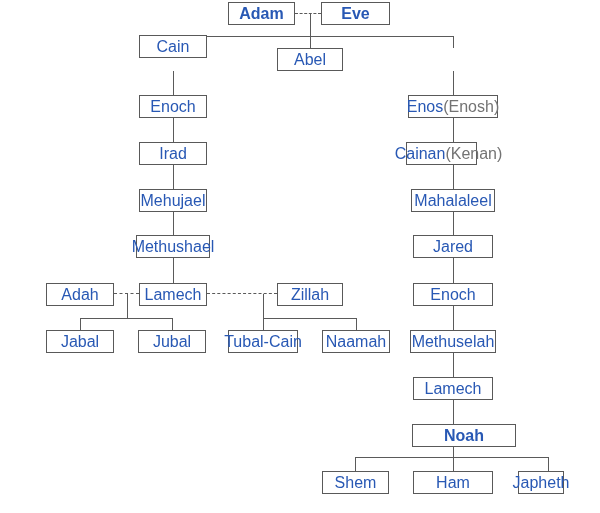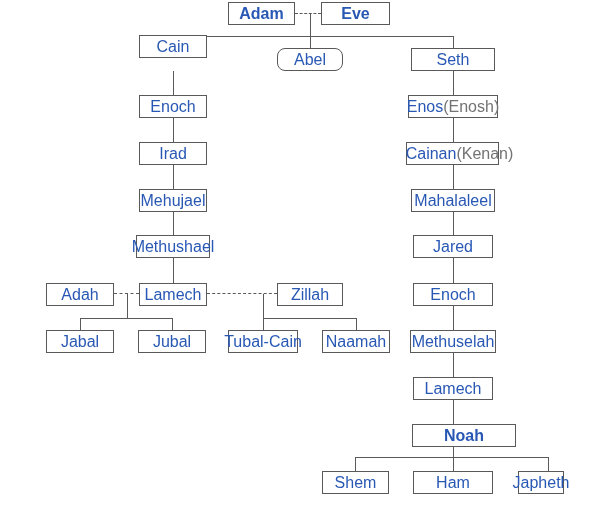--- a/index.html
+++ b/index.html
@@ -59,31 +59,30 @@
 
   <div class="vline" style="left:453px;top:447px;height:24px;"></div>
   <div class="hline" style="left:355px;top:457px;width:194px;"></div>
   <div class="vline" style="left:355px;top:457px;height:14px;"></div>
   <div class="vline" style="left:548px;top:457px;height:14px;"></div>
 
   <div class="node bold" style="left:228px;top:2px;width:67px;">Adam</div>
   <div class="node bold" style="left:321px;top:2px;width:69px;">Eve</div>
 
   <div class="node" style="left:139px;top:35px;width:68px;">Cain</div>
-  <div class="node" style="left:277px;top:48px;width:66px;border-radius:8px;">Abel</div>
-  <div class="node" style="left:411px;top:48px;width:84px;">Seth</div>
+  <div class="node" style="left:277px;top:48px;width:66px;">Abel</div>
 
   <div class="node" style="left:139px;top:95px;width:68px;">Enoch</div>
   <div class="node" style="left:408px;top:95px;width:90px;">
     <span>Enos</span>
       <span class="sfx">(Enosh)</span>
   </div>
 
   <div class="node" style="left:139px;top:142px;width:68px;">Irad</div>
-  <div class="node" style="left:406px;top:142px;width:93px;padding-left:14px;">
+  <div class="node" style="left:406px;top:142px;width:71px;padding-left:14px;">
     <span>Cainan</span>
       <span class="sfx">(Kenan)</span>
   </div>
 
   <div class="node" style="left:139px;top:189px;width:68px;">Mehujael</div>
   <div class="node" style="left:411px;top:189px;width:84px;">Mahalaleel</div>
 
   <div class="node" style="left:136px;top:235px;width:74px;">Methushael</div>
   <div class="node" style="left:413px;top:235px;width:80px;">Jared</div>
 

